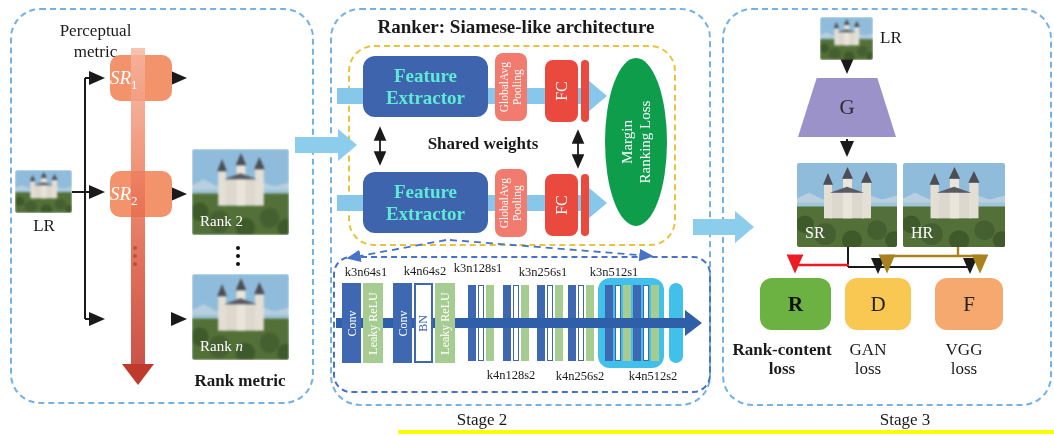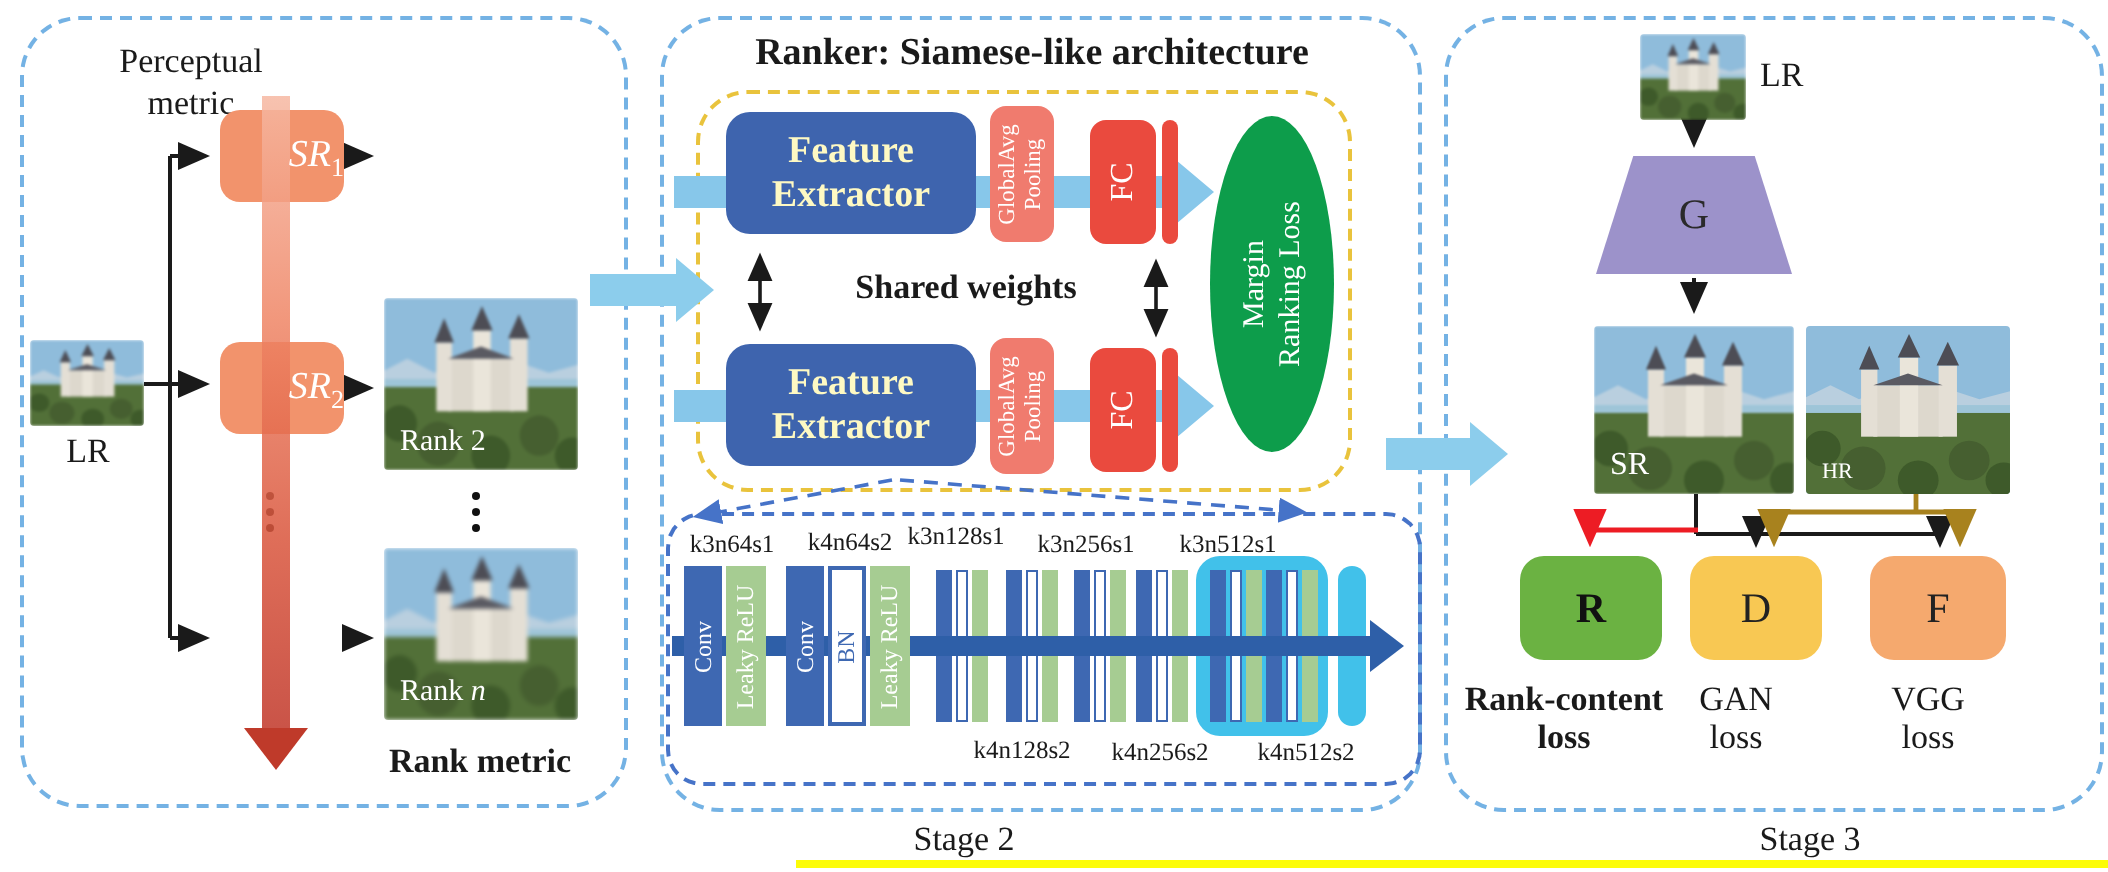--- a/index.html
+++ b/index.html
@@ -6,39 +6,39 @@
   #fig{position:relative;width:1054px;height:436px;background:#fff;overflow:hidden;
        font-family:"Liberation Serif","DejaVu Serif",serif;color:#1a1a1a;}
   .abs{position:absolute;}
   .ctr{text-align:center;}
   .dash-blue{border:2.5px dashed #74b2e4;border-radius:30px;}
   .dash-yellow{border:2.5px dashed #e9c33c;border-radius:26px;}
   .dash-navy{border:2px dashed #4673c8;border-radius:18px;}
   .svgl{left:0;top:0;width:1054px;height:436px;pointer-events:none;}
   
   .sr-box{width:62px;height:46px;left:110px;border-radius:10px;background:#f2936c;
-          display:flex;align-items:center;justify-content:flex-end;}
+          display:flex;align-items:center;justify-content:flex-start;}
   .sr-box .t{position:relative;z-index:3;color:#fff;font-style:italic;font-size:19px;}
   .sr-box .sub{font-size:13px;font-style:normal;position:relative;top:5px;}
   .sr-box .sub.it{font-style:italic;}
   .flowband{left:131px;top:48px;width:14px;height:318px;z-index:2;opacity:.85;
             background:linear-gradient(#f6b8a2,#ef8565 35%,#d9543b 70%,#c03527);}
   .flowhead{left:122px;top:364px;width:0;height:0;z-index:2;
             border-left:16px solid transparent;border-right:16px solid transparent;
             border-top:21px solid #bf3a2a;}
   .photo{overflow:hidden;border-radius:2px;}
   .photo svg{display:block;width:100%;height:100%;}
   .photo .plabel{position:absolute;left:8px;bottom:5px;color:#fff;font-size:15px;z-index:2;}
   .plabel .it{font-style:italic;}
   .blur1 svg{filter:blur(0.9px);} .blur2 svg{filter:blur(0.5px);} .blur3 svg{filter:blur(1.1px);}
   .dots{display:flex;flex-direction:column;gap:4px;align-items:center;}
   .dots i{width:4px;height:4px;border-radius:50%;background:#111;}
   
   .fe-box{left:363px;width:125px;height:61px;border-radius:12px;background:#3e64ae;
-          display:flex;align-items:center;justify-content:center;color:#fef9c3;
+          display:flex;align-items:center;justify-content:center;color:#5eead4;
           font-weight:bold;font-size:19px;line-height:1.15;text-align:center;z-index:3;}
   .gap-box{left:495px;width:32px;height:68px;border-radius:8px;background:#f07b6e;z-index:3;}
   .fc-box{left:545px;width:33px;height:62px;border-radius:8px;background:#ea4a3e;z-index:3;}
   .fc-bar{left:581px;width:8px;height:62px;border-radius:4px;background:#ea4a3e;z-index:3;}
   .ellipse{left:605px;top:58px;width:62px;height:168px;border-radius:50%;background:#0d9d4b;z-index:3;}
   .vwrap{position:absolute;inset:0;display:flex;align-items:center;justify-content:center;}
   .vtext{transform:rotate(-90deg);white-space:nowrap;color:#fff;text-align:center;}
   .gap-box .vtext{font-size:11.5px;line-height:1.15;}
   .fc-box .vtext{font-size:16px;}
   .ellipse .vtext{font-size:15px;line-height:1.2;}
@@ -325,21 +325,21 @@
   <div class="abs photo blur2" style="left:797px;top:163px;width:100px;height:84px;">
     <svg viewBox="0 0 100 85" preserveAspectRatio="none">
         <use href="#castle"></use>
       </svg>
     <span class="plabel" style="font-size:16px;">SR</span>
   </div>
   <div class="abs photo" style="left:903px;top:163px;width:102px;height:84px;">
     <svg viewBox="0 0 100 85" preserveAspectRatio="none">
         <use href="#castle"></use>
       </svg>
-    <span class="plabel" style="font-size:11px;margin-top:48px;">HR</span>
+    <span class="plabel" style="font-size:16px;margin-top:48px;">HR</span>
   </div>
 
   <div class="abs loss-box b" style="left:760px;width:71px;background:#6bb242;color:#111;">R</div>
   <div class="abs loss-box" style="left:845px;width:66px;background:#f8c853;">D</div>
   <div class="abs loss-box" style="left:935px;width:68px;background:#f5a96e;">F</div>
 
   <div class="abs loss-name b" style="left:724px;">
     <span>Rank-content</span><br>
     <span>loss</span>
   </div>

